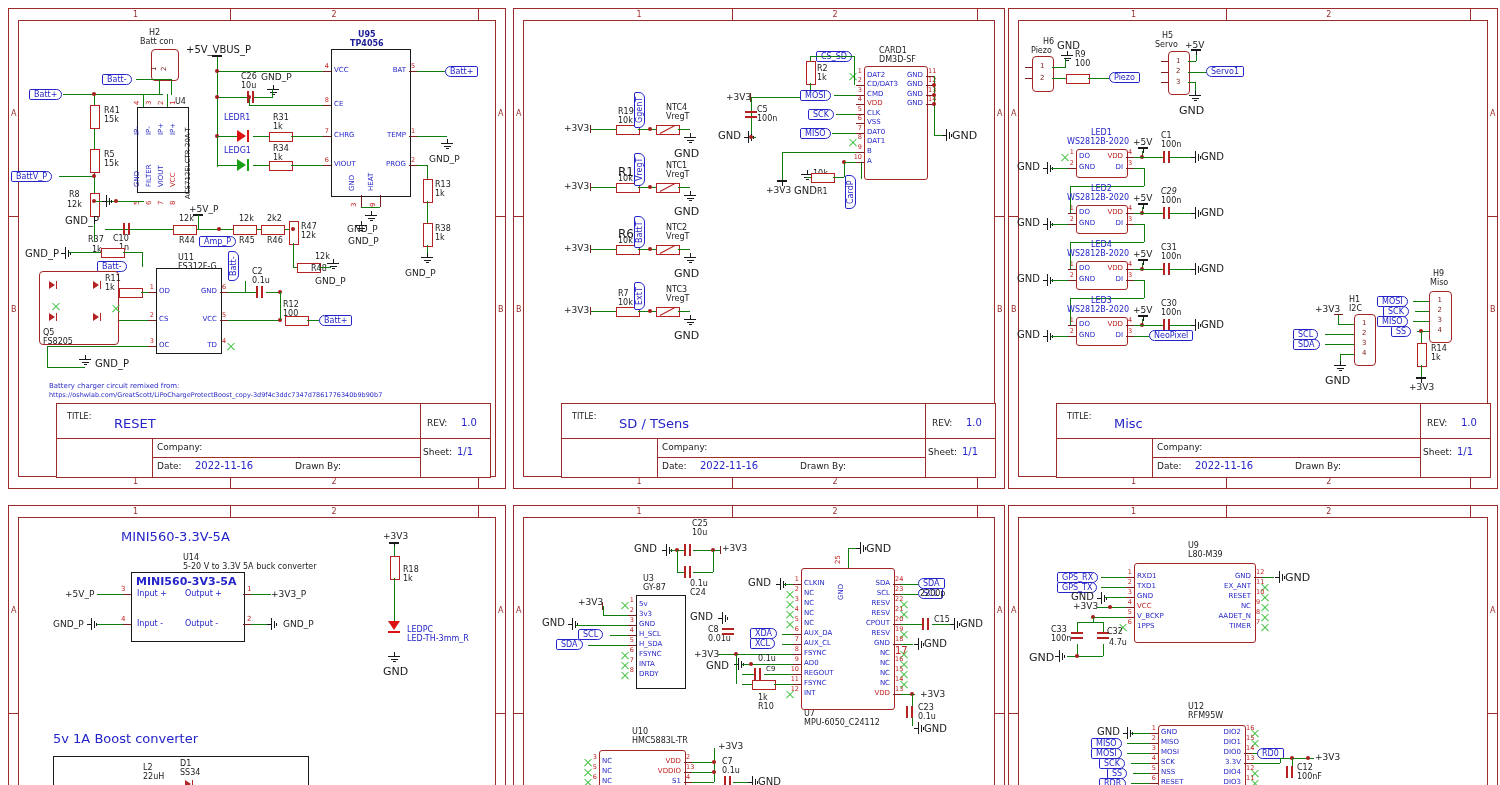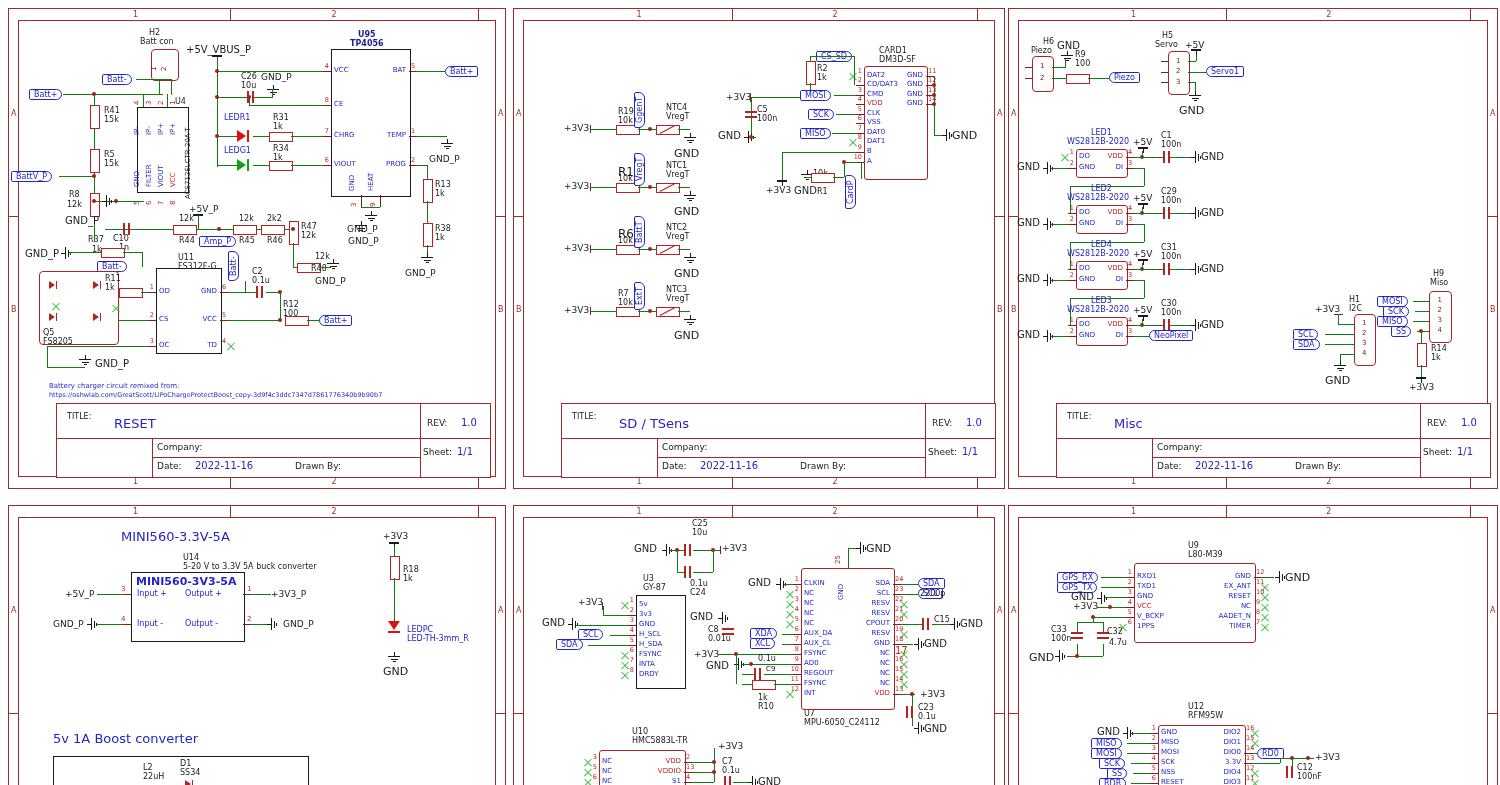--- a/index.html
+++ b/index.html
@@ -754,21 +754,21 @@
       <div class="t" style="position: absolute; left: 119px; top: 207px; font-size: 6.5px; color: rgb(194, 33, 33);">3</div>
       <div class="t" style="position: absolute; left: 72px; top: 211px; font-size: 7px; color: rgb(36, 36, 200); width: 42px; text-align: right;">DI</div>
       <div class="t" style="position: absolute; left: 124px; top: 185px; font-size: 9px; color: rgb(26, 26, 26);">+5V</div>
       <div style="position: absolute; left: 129px; top: 194px;">
         <div style="position: absolute; left: 0px; top: 0px; width: 10px; height: 1.5px; background: rgb(26, 26, 26);"></div>
         <div style="position: absolute; left: 4.5px; top: 1px; width: 1px; height: 5px; background: rgb(26, 26, 26);"></div>
       </div>
       <div style="position: absolute; left: 133px; top: 198px; width: 1px; height: 6px; background: rgb(15, 125, 15);"></div>
       <div style="position: absolute; left: 131px; top: 202px; width: 4px; height: 4px; border-radius: 50%; background: rgb(168, 29, 29);"></div>
       <div style="position: absolute; left: 125px; top: 204px; width: 29px; height: 1px; background: rgb(15, 125, 15);"></div>
-      <div class="t" style="position: absolute; left: 152px; top: 179px; font-size: 8px; color: rgb(26, 26, 26);">C29</div>
+      <div class="t" style="position: absolute; left: 152px; top: 179px; font-size: 8px; color: rgb(26, 26, 26); font-style: italic;">C29</div>
       <div class="t" style="position: absolute; left: 152px; top: 188px; font-size: 8px; color: rgb(26, 26, 26);">100n</div>
       <div style="position: absolute; left: 154px; top: 198px;">
         <div style="position: absolute; left: 0px; top: 0px; width: 1.8px; height: 12px; background: rgb(181, 34, 34);"></div>
         <div style="position: absolute; left: 5px; top: 0px; width: 1.8px; height: 12px; background: rgb(181, 34, 34);"></div>
       </div>
       <div style="position: absolute; left: 161px; top: 204px; width: 21px; height: 1px; background: rgb(15, 125, 15);"></div>
       <div style="position: absolute; left: 182px; top: 198px;">
         <div style="position: absolute; left: 0px; top: 5.5px; width: 4px; height: 1px; background: rgb(26, 26, 26);"></div>
         <div style="position: absolute; left: 4px; top: 0px; width: 1.2px; height: 12px; background: rgb(26, 26, 26);"></div>
         <div style="position: absolute; left: 6.6px; top: 2.5px; width: 1.2px; height: 7px; background: rgb(26, 26, 26);"></div>

